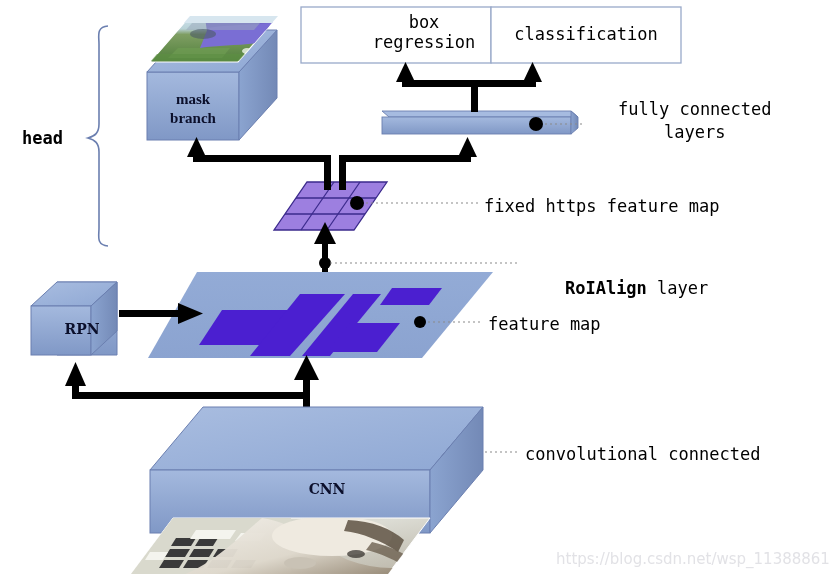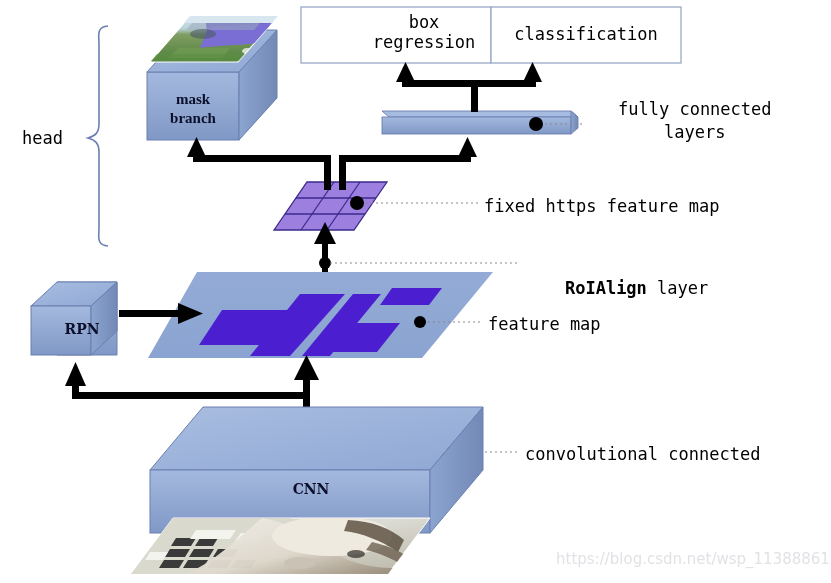--- a/index.html
+++ b/index.html
@@ -297,33 +297,33 @@
         <ellipse cx="332" cy="536" rx="60" ry="20" fill="#efeae0"></ellipse>
 
         <path d="M 348 520 C 372 521, 392 529, 404 540 L 398 552 C 382 541, 362 533, 344 531 Z" fill="#5e5243" opacity="0.85"></path>
         <path d="M 372 542 C 390 546, 406 554, 416 562 L 410 570 C 396 560, 380 553, 366 550 Z" fill="#6d6050" opacity="0.8"></path>
         <ellipse cx="300" cy="563" rx="16" ry="6" fill="#c9c2b5"></ellipse>
         <ellipse cx="356" cy="554" rx="9" ry="4" fill="#2d2a25" opacity="0.7"></ellipse>
       </g>
     </g>
   </svg>
 
-  <div class="headlbl" style="left:22px; top:128px;">head</div>
+  <div class="headlbl" style="left:22px; top:128px;font-weight:bold;">head</div>
 
   <div class="boxlabel" style="left:301px; top:12px; width:190px;margin-left:28px;">box
 regression</div>
 
   <div class="boxlabel" style="left:491px; top:24px; width:190px;text-align:center;">classification</div>
 
   <div class="masktxt" style="left:147px; top:90px; width:92px;font-family:Liberation Serif, serif;">mask
 branch</div>
 
   <div class="solidtxt" style="left:31px; top:321px; width:60px;">RPN</div>
 
-  <div class="solidtxt" style="left:150px; top:481px; width:280px;">CNN</div>
+  <div class="solidtxt" style="left:166px; top:481px; width:280px;">CNN</div>
 
   <div class="lbl" style="left:588px; top:98px; text-align:center;margin-left:30px;">fully connected
 layers</div>
 
   <div class="lbl" style="left:484px; top:195px;">fixed https feature map</div>
 
   <div class="lbl" style="left:524px; top:254px;">
     <span class="lbl-bold">RoIAlign</span><span> layer</span>
   </div>
 

